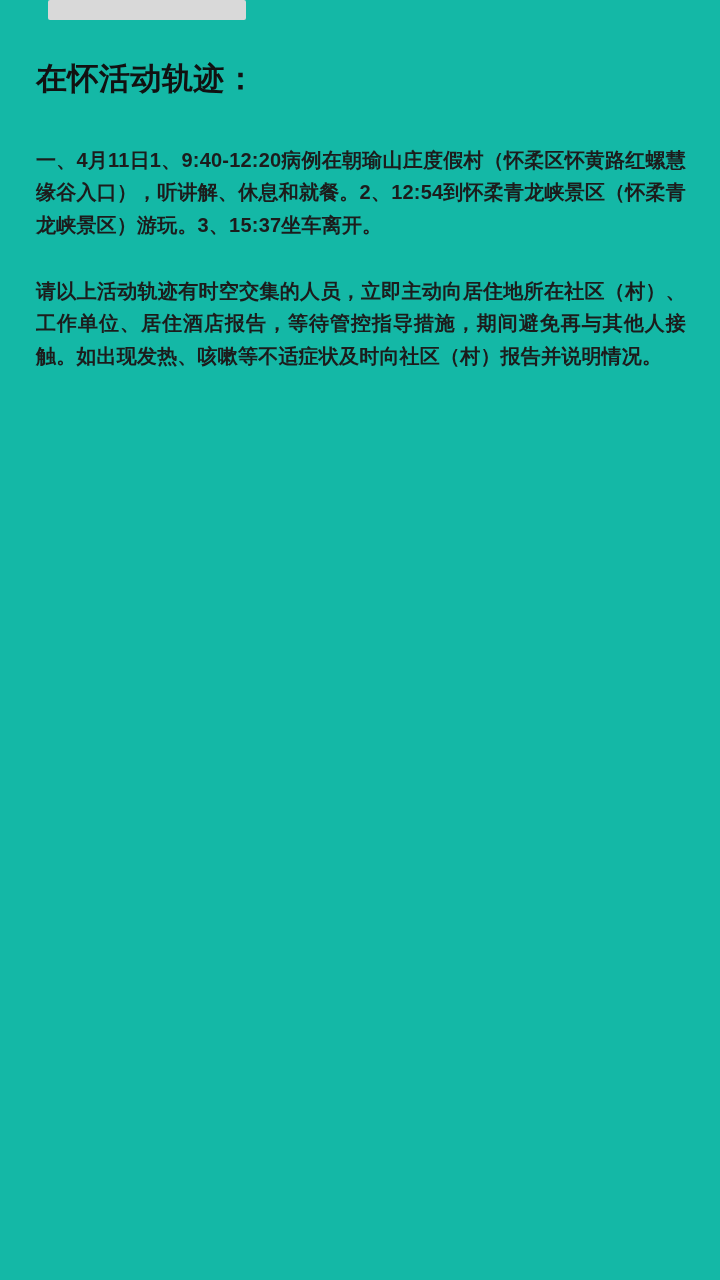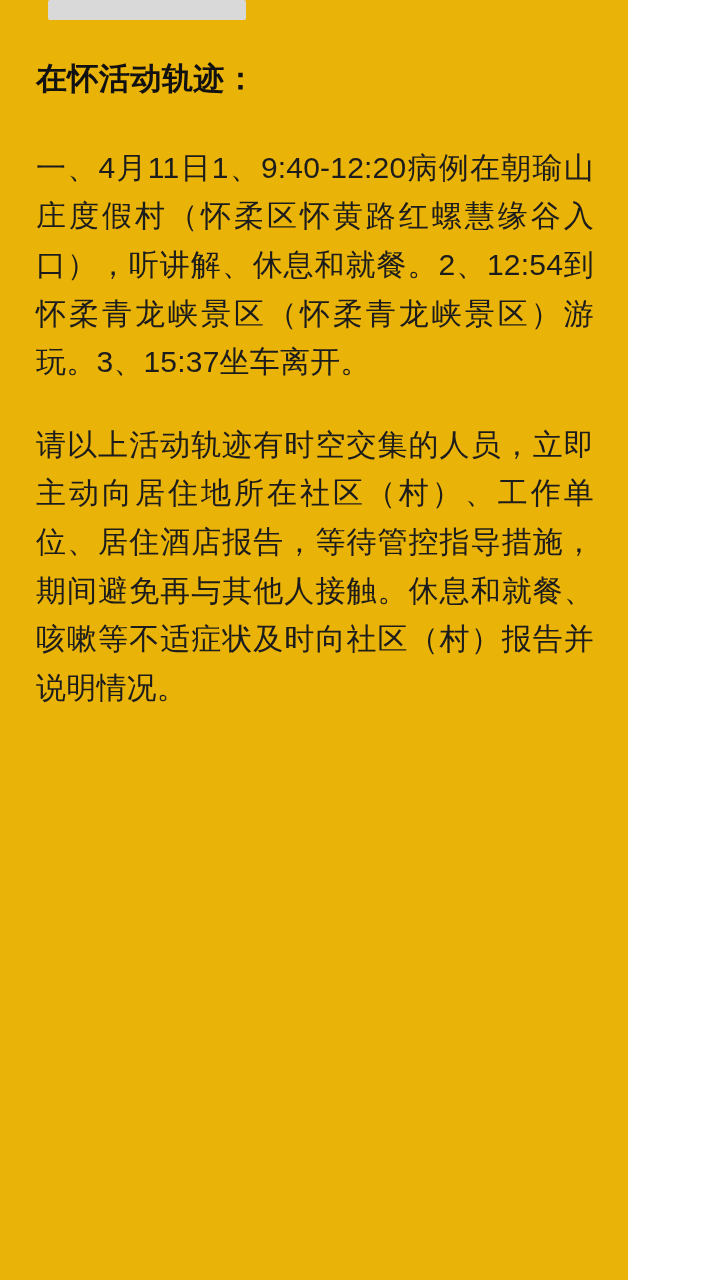--- a/index.html
+++ b/index.html
@@ -9,24 +9,24 @@
   }
   body {
     width: 720px;
     height: 1280px;
     font-family: "Liberation Sans", "DejaVu Sans", sans-serif;
     color: #1a1a1a;
     overflow: hidden;
     position: relative;
   }
   .page {
-    width: 628px;
+    width: 720px;
     height: 1280px;
     box-sizing: border-box;
-    background: #eab308;
+    background: #14b8a6;
     position: relative;
   }
   .redaction-bar {
     position: absolute;
     top: 0px;
     left: 48px;
     width: 198px;
     height: 20px;
     background: #d9d9d9;
     border-radius: 2px;
@@ -36,42 +36,43 @@
   }
   .doc-title {
     font-size: 31px;
     font-weight: bold;
     line-height: 1.35;
     letter-spacing: 0.5px;
     margin: 0 0 44px 0;
     color: #111111;
   }
   .para {
-    font-size: 30px;
+    font-size: 20px;
     line-height: 1.62;
     letter-spacing: 0.2px;
     margin: 8px 0 34px 0;
     text-align: justify;
     color: #1c1c1c;
     word-break: break-all;
+    font-weight: bold;
   }
   .para:last-child {
     margin-bottom: 0;
   }
 </style>
 </head>
 <body>
 
 <div class="page">
 
   <div class="redaction-bar"></div>
 
   <div class="content">
 
     <h1 class="doc-title">在怀活动轨迹：</h1>
 
     <p class="para">一、4月11日1、9:40-12:20病例在朝瑜山庄度假村（怀柔区怀黄路红螺慧缘谷入口），听讲解、休息和就餐。2、12:54到怀柔青龙峡景区（怀柔青龙峡景区）游玩。3、15:37坐车离开。</p>
 
 
-    <p class="para">请以上活动轨迹有时空交集的人员，立即主动向居住地所在社区（村）、工作单位、居住酒店报告，等待管控指导措施，期间避免再与其他人接触。休息和就餐、咳嗽等不适症状及时向社区（村）报告并说明情况。</p>
+    <p class="para">请以上活动轨迹有时空交集的人员，立即主动向居住地所在社区（村）、工作单位、居住酒店报告，等待管控指导措施，期间避免再与其他人接触。如出现发热、咳嗽等不适症状及时向社区（村）报告并说明情况。</p>
 
   </div>
 </div>
 
 </body></html>

